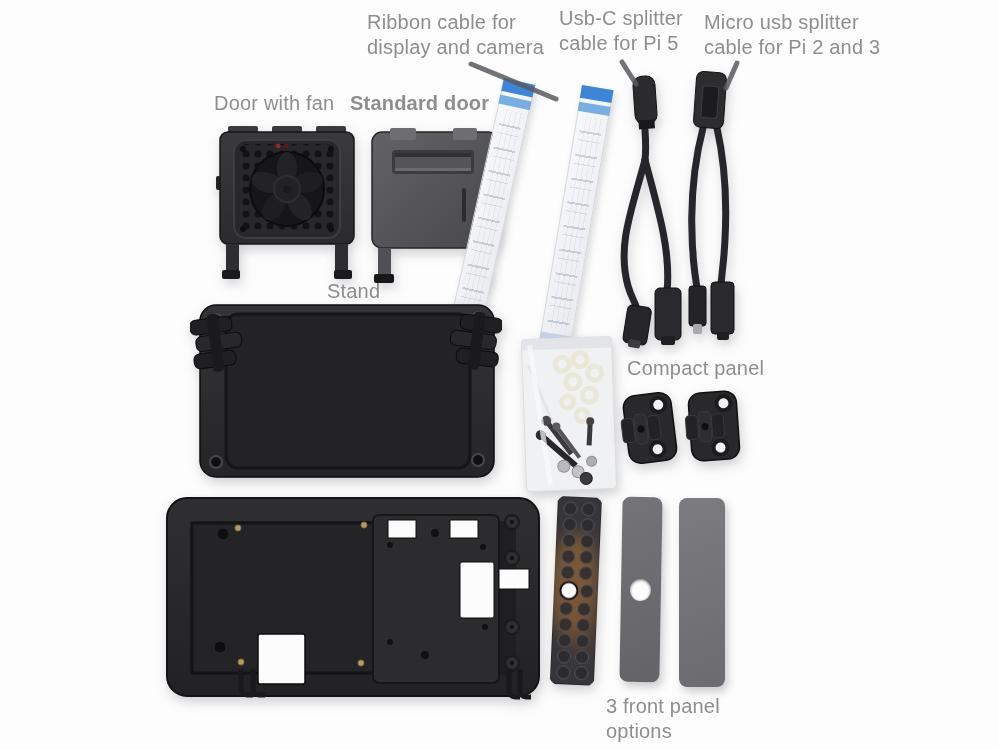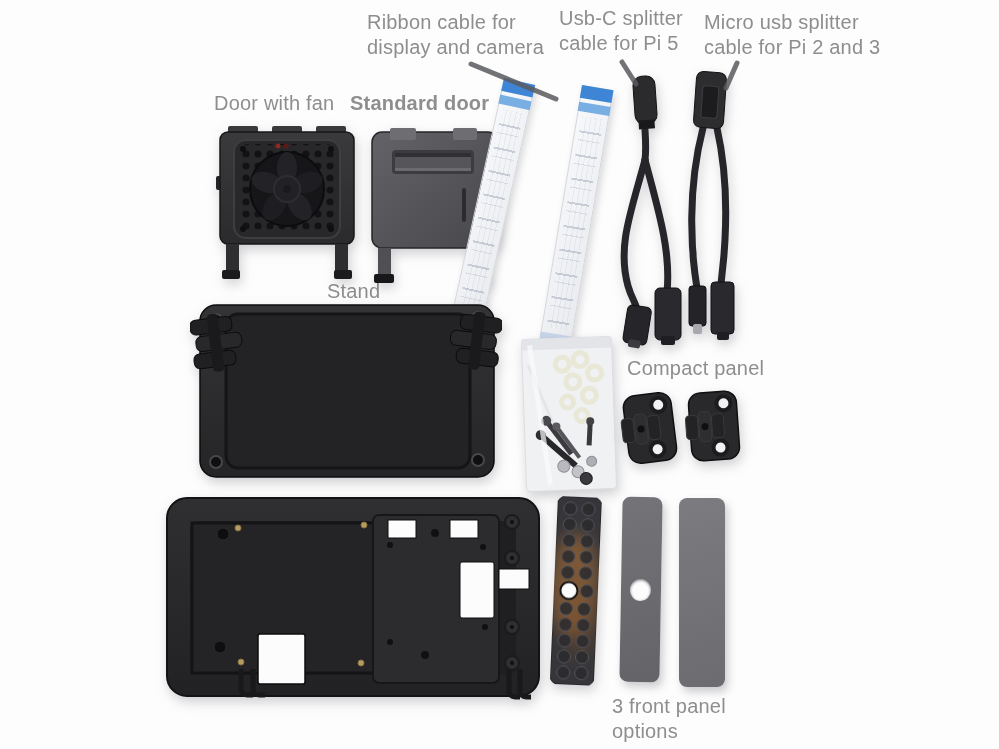--- a/index.html
+++ b/index.html
@@ -49,21 +49,21 @@
 
 <div class="canvas">
 
   <div class="lbl" style="left:367px;top:10px;width:186px;">Ribbon cable for display and camera</div>
   <div class="lbl" style="left:559px;top:6px;width:138px;">Usb-C splitter cable for Pi 5</div>
   <div class="lbl" style="left:704px;top:10px;width:192px;">Micro usb splitter cable for Pi 2 and 3</div>
   <div class="lbl" style="left:214px;top:91px;text-align:center;">Door with fan</div>
   <div class="lbl" style="left:350px;top:91px;font-weight:bold;">Standard door</div>
   <div class="lbl" style="left:327px;top:279px;">Stand</div>
   <div class="lbl" style="left:627px;top:356px;">Compact panel</div>
-  <div class="lbl" style="left:606px;top:694px;width:130px;margin-left:6px;">3 front panel options</div>
+  <div class="lbl" style="left:606px;top:694px;width:130px;">3 front panel options</div>
 
   <svg class="overlay" width="999" height="749">
     <line class="stroke-leader" x1="471" y1="64" x2="556" y2="99" stroke-width="5" stroke-linecap="round" opacity=".85"></line>
     <line class="stroke-leader" x1="622" y1="62" x2="636" y2="84" stroke-width="5" stroke-linecap="round" opacity=".85"></line>
     <line class="stroke-leader" x1="737" y1="63" x2="726" y2="88" stroke-width="5" stroke-linecap="round" opacity=".85"></line>
   </svg>
 
   <svg class="part" style="left:216px;top:124px;" width="142" height="162" viewBox="0 0 142 162">
     <defs>
       <linearGradient id="doorGrad" x1="0" y1="0" x2="0" y2="1">

